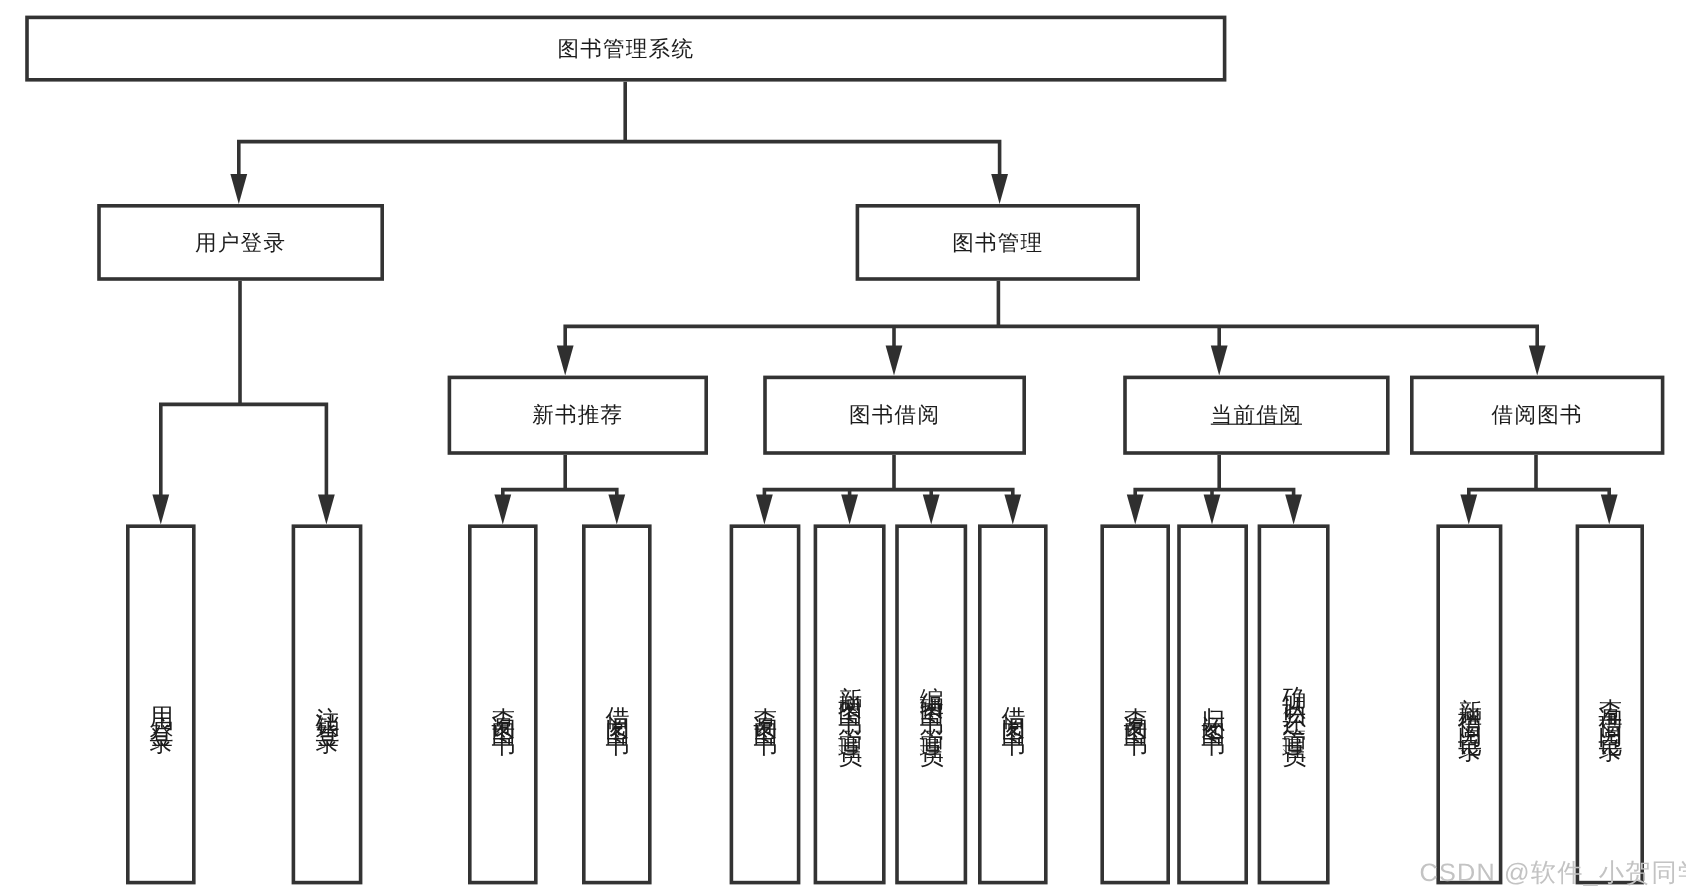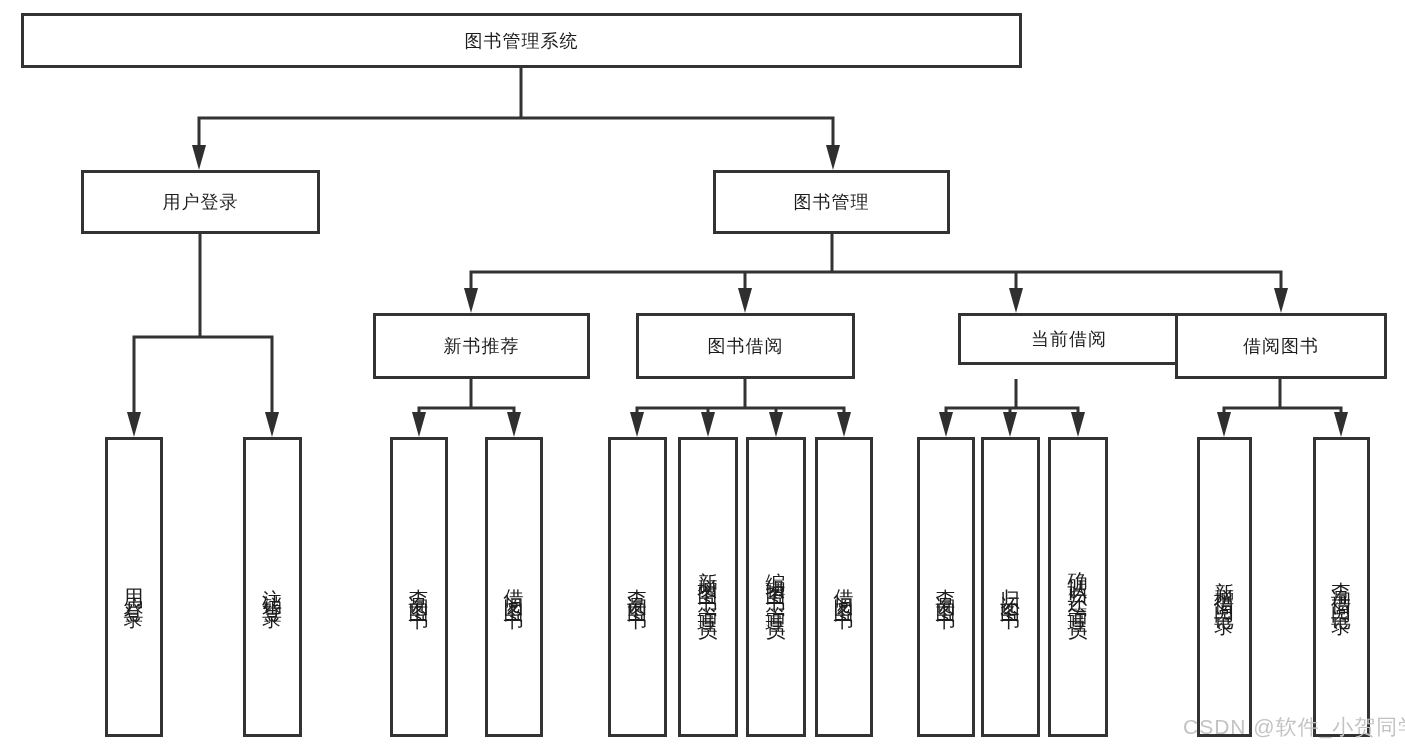--- a/index.html
+++ b/index.html
@@ -124,21 +124,21 @@
     </g>
   </svg>
 
   <div class="node" style="left:21px; top:13px; width:1001px; height:55px;">图书管理系统</div>
 
   <div class="node" style="left:81px; top:170px; width:239px; height:64px;">用户登录</div>
   <div class="node" style="left:713px; top:170px; width:237px; height:64px;">图书管理</div>
 
   <div class="node" style="left:373px; top:313px; width:217px; height:66px;">新书推荐</div>
   <div class="node" style="left:636px; top:313px; width:219px; height:66px;">图书借阅</div>
-  <div class="node" style="left:958px; top:313px; width:222px; height:52px;">当前借阅</div>
+  <div class="node" style="left:936px; top:313px; width:222px; height:66px;text-decoration:underline;">当前借阅</div>
   <div class="node" style="left:1175px; top:313px; width:212px; height:66px;">借阅图书</div>
 
   <div class="leaf" style="left:105px; width:58px;">用户登录</div>
   <div class="leaf" style="left:243px; width:59px;">注销登录</div>
 
   <div class="leaf" style="left:390px; width:58px;">查询图书</div>
   <div class="leaf" style="left:485px; width:58px;">借阅图书</div>
 
   <div class="leaf" style="left:608px; width:59px;">查询图书</div>
   <div class="leaf" style="left:678px; width:60px;">新增图书（管理员）</div>

